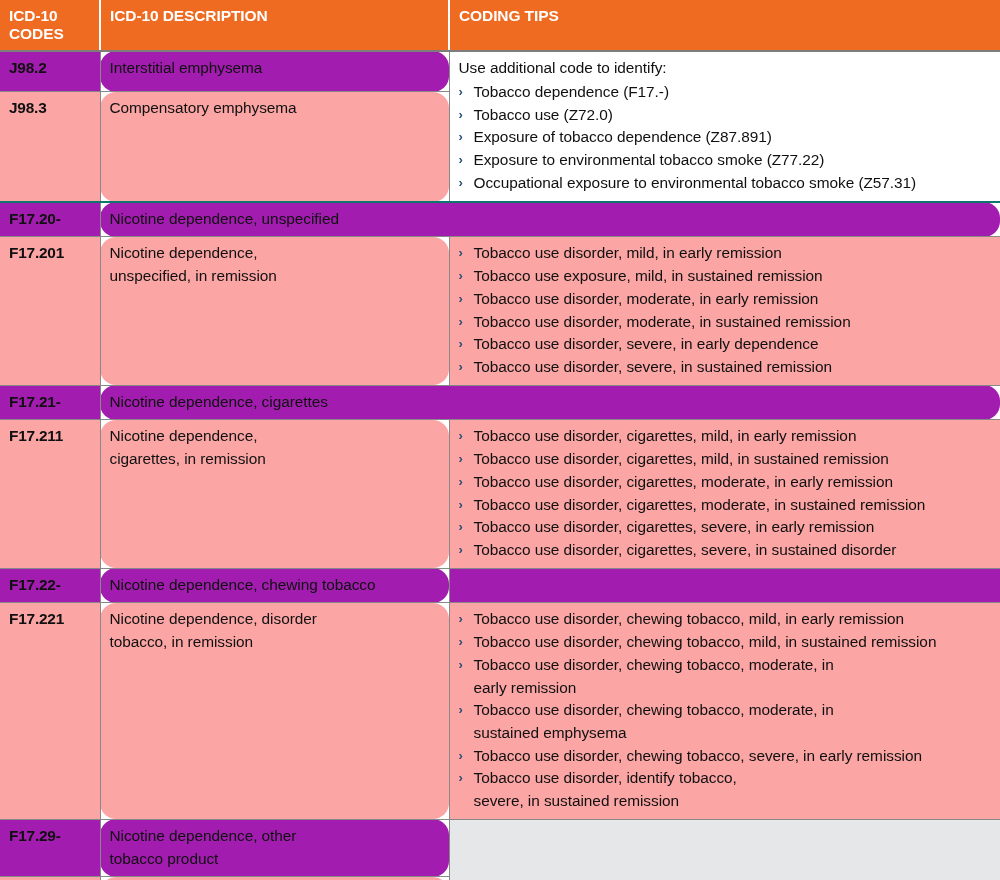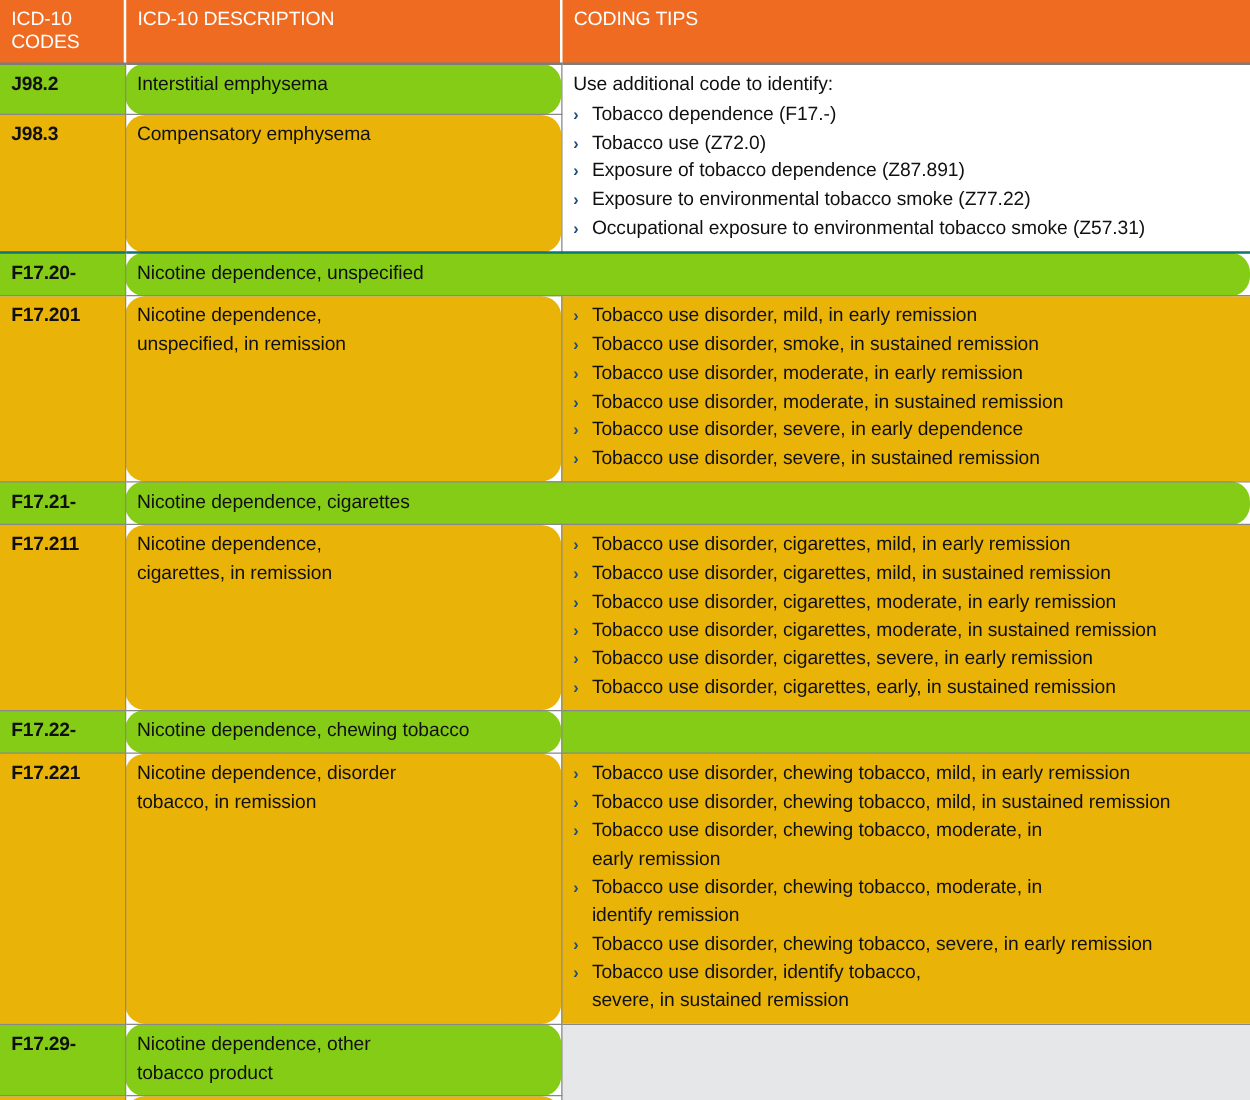--- a/index.html
+++ b/index.html
@@ -23,21 +23,21 @@
 
   #icd-table col.c-code { width: 100px; }
   #icd-table col.c-desc { width: 349px; }
   #icd-table col.c-tips { width: 551px; }
 
   
   thead th {
     background: #ee6b21;
     color: #ffffff;
     font-size: 15.5px;
-    font-weight: normal;
+    font-weight: bold;
     text-align: left;
     vertical-align: top;
     padding: 7px 9px 8px 9px;
     line-height: 1.14;
     letter-spacing: -0.1px;
     border-right: 2px solid #ffffff;
     border-bottom: 2px solid #7d7d7d;
   }
   thead th.last { border-right: none; }
 
@@ -46,22 +46,22 @@
     vertical-align: top;
     border-right: 1px solid #888888;
     border-bottom: 1px solid #888888;
     padding: 5px 9px 6px 9px;
     font-size: 15.4px;
     line-height: 1.475;
     color: #101010;
   }
   #icd-table td.last { border-right: none; }
 
-  tr.shaded td { background: #84cc16; }
-  tr.plain td  { background: #eab308; margin-top: 21px; }
+  tr.shaded td { background: #a21caf; }
+  tr.plain td  { background: #fca5a5; margin-top: 21px; }
 
   td.code {
     font-weight: bold;
     letter-spacing: -0.2px;
     white-space: nowrap;
   }
   td.desc { letter-spacing: -0.05px; border-radius: 16px; }
   td.tips { padding-left: 8px; letter-spacing: -0.05px; }
   td.empty-tips { padding: 0; }
 
@@ -139,21 +139,21 @@
 
     <tr class="plain" style="height:140px">
       <td class="code">F17.201</td>
       <td class="desc">
         <span class="wrap2">Nicotine dependence,</span>
         <span class="wrap2">unspecified, in remission</span>
       </td>
       <td class="tips last">
         <ul class="tiplist">
           <li><span class="chev">›</span><span>Tobacco use disorder, mild, in early remission</span></li>
-          <li><span class="chev">›</span><span>Tobacco use disorder, smoke, in sustained remission</span></li>
+          <li><span class="chev">›</span><span>Tobacco use exposure, mild, in sustained remission</span></li>
           <li><span class="chev">›</span><span>Tobacco use disorder, moderate, in early remission</span></li>
           <li><span class="chev">›</span><span>Tobacco use disorder, moderate, in sustained remission</span></li>
           <li><span class="chev">›</span><span>Tobacco use disorder, severe, in early dependence</span></li>
           <li><span class="chev">›</span><span>Tobacco use disorder, severe, in sustained remission</span></li>
         </ul>
       </td>
     </tr>
 
     <tr class="shaded">
       <td class="code">F17.21-</td>
@@ -166,21 +166,21 @@
         <span class="wrap2">Nicotine dependence,</span>
         <span class="wrap2">cigarettes, in remission</span>
       </td>
       <td class="tips last">
         <ul class="tiplist">
           <li><span class="chev">›</span><span>Tobacco use disorder, cigarettes, mild, in early remission</span></li>
           <li><span class="chev">›</span><span>Tobacco use disorder, cigarettes, mild, in sustained remission</span></li>
           <li><span class="chev">›</span><span>Tobacco use disorder, cigarettes, moderate, in early remission</span></li>
           <li><span class="chev">›</span><span>Tobacco use disorder, cigarettes, moderate, in sustained remission</span></li>
           <li><span class="chev">›</span><span>Tobacco use disorder, cigarettes, severe, in early remission</span></li>
-          <li><span class="chev">›</span><span>Tobacco use disorder, cigarettes, early, in sustained remission</span></li>
+          <li><span class="chev">›</span><span>Tobacco use disorder, cigarettes, severe, in sustained disorder</span></li>
         </ul>
       </td>
     </tr>
 
     <tr class="shaded">
       <td class="code">F17.22-</td>
       <td class="desc">Nicotine dependence, chewing tobacco</td>
       <td class="empty-tips last"></td>
     </tr>
 
@@ -201,21 +201,21 @@
               <span class="wrap2">Tobacco use disorder, chewing tobacco, mild, in sustained remission</span>
             </li>
           <li>
               <span class="chev">›</span>
               <span class="wrap2">Tobacco use disorder, chewing tobacco, moderate, in</span>
               <span class="wrap2">early remission</span>
             </li>
           <li>
               <span class="chev">›</span>
               <span class="wrap2">Tobacco use disorder, chewing tobacco, moderate, in</span>
-              <span class="wrap2">identify remission</span>
+              <span class="wrap2">sustained emphysema</span>
             </li>
           <li>
               <span class="chev">›</span>
               <span class="wrap2">Tobacco use disorder, chewing tobacco, severe, in early remission</span>
             </li>
           <li>
               <span class="chev">›</span>
               <span class="wrap2">Tobacco use disorder, identify tobacco,</span>
               <span class="wrap2">severe, in sustained remission</span>
             </li>

